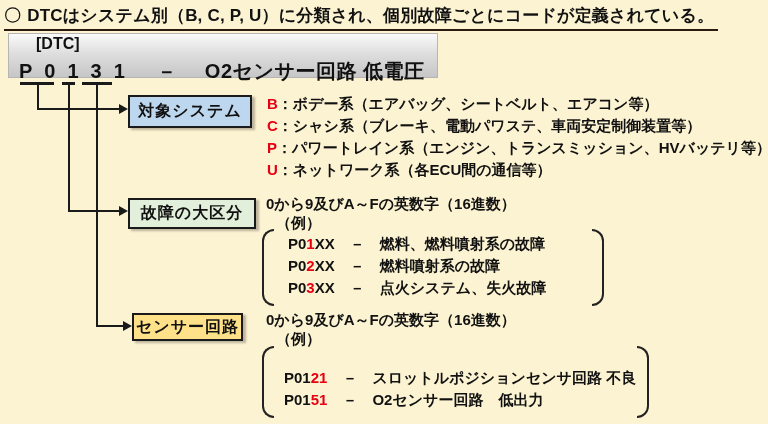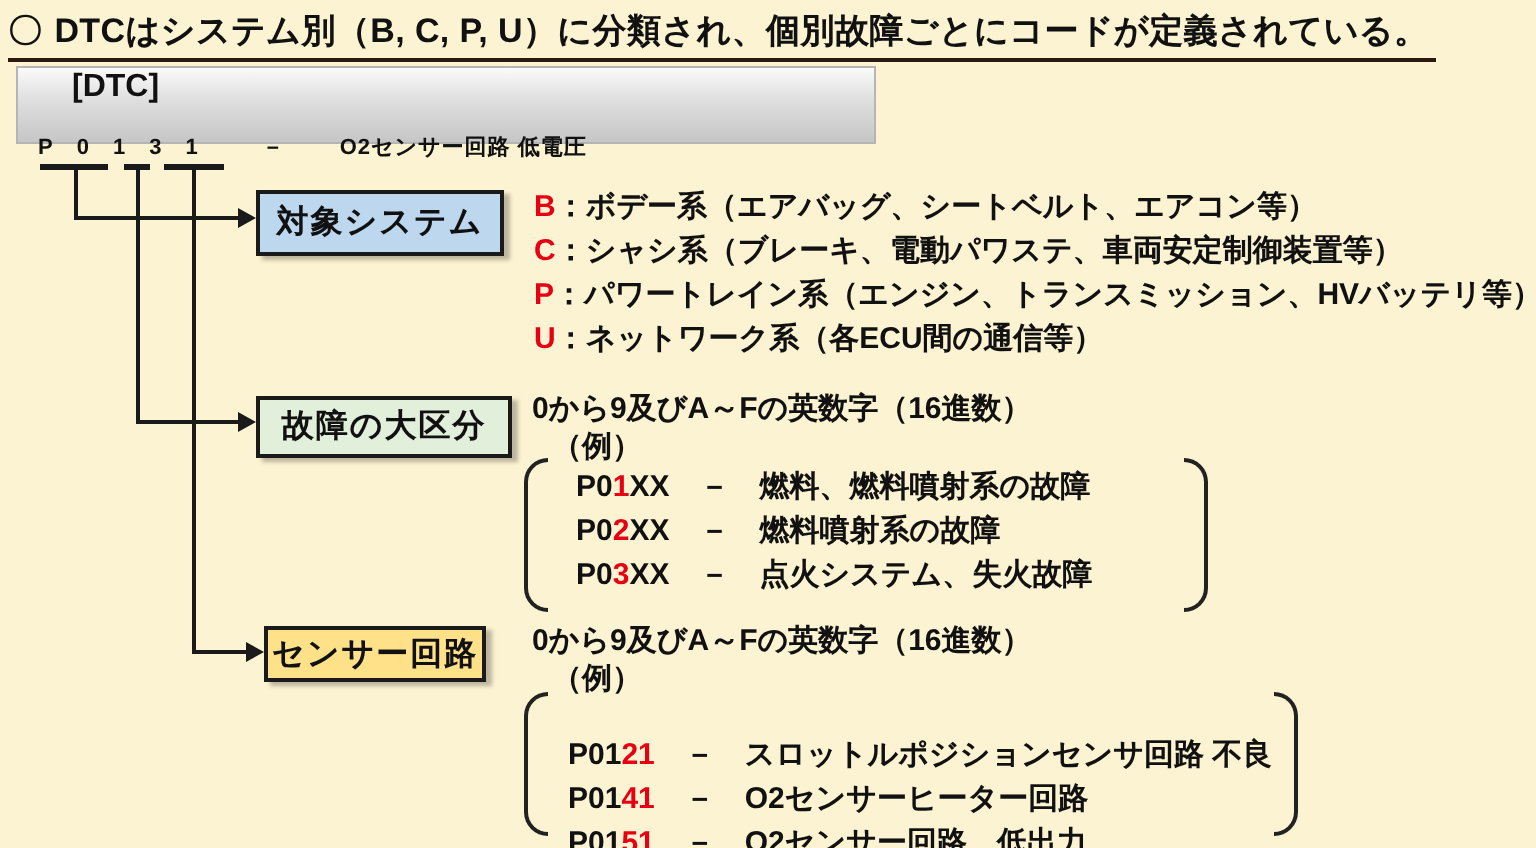--- a/index.html
+++ b/index.html
@@ -18,28 +18,28 @@
     font-weight:700;color:#111;
   }
   .title{
     position:absolute;left:4px;top:4px;
     font-size:17px;letter-spacing:.2px;
     border-bottom:2.5px solid #2a1a10;padding:0 4px 2px 0;
     white-space:nowrap;
   }
   .title .marker{margin-right:6px;}
   .dtc-box{
-    position:absolute;left:8px;top:33px;width:430px;height:39px;
+    position:absolute;left:8px;top:33px;width:430px;height:45px;
     background:linear-gradient(180deg,#fafafa 0%,#dedede 45%,#c6c6c6 100%);
     border:1px solid #b5b5b5;
   }
   .dtc-row1{display:flex;font-size:16px;margin-top:1px;}
   .dtc-col1{margin-left:27px;}
   .dtc-col2{margin-left:106px;}
-  .dtc-row2{display:flex;font-size:11px;margin-top:13px;align-items:center;}
+  .dtc-row2{display:flex;font-size:20px;margin-top:5px;align-items:center;}
   .dtc-code{margin-left:10px;letter-spacing:12px;}
   .dtc-dash{margin-left:20px;}
   .dtc-def{margin-left:28px;letter-spacing:.5px;}
   .tick{position:absolute;height:3px;background:var(--line);top:82px;}
   .vline{position:absolute;width:2px;background:var(--line);}
   .hline{position:absolute;height:2px;background:var(--line);}
   .arrow{
     position:absolute;width:0;height:0;
     border-top:5px solid transparent;border-bottom:5px solid transparent;
     border-left:9px solid var(--line);
@@ -119,17 +119,16 @@
     <div><span>P0</span><span class="red">2</span><span>XX</span><span class="code-dash">－</span><span>燃料噴射系の故障</span></div>
     <div><span>P0</span><span class="red">3</span><span>XX</span><span class="code-dash">－</span><span>点火システム、失火故障</span></div>
   </div>
 
   <div class="sec-header" style="left:266px;top:311px">0から9及びA～Fの英数字（16進数）</div>
   <div class="example-label" style="left:276px;top:330px">（例）</div>
   <div class="bracket left" style="left:262px;top:346px;height:72px"></div>
   <div class="bracket right" style="left:637px;top:346px;height:72px"></div>
   <div class="rows" style="left:284px;top:367px">
     <div><span>P01</span><span class="red">21</span><span></span><span class="code-dash">－</span><span>スロットルポジションセンサ回路 不良</span></div>
-    <div><span>P01</span><span class="red">41</span><span></span><span class="code-dash">－</span><span>O2センサーヒーター回路</span></div>
     <div><span>P01</span><span class="red">51</span><span></span><span class="code-dash">－</span><span>O2センサー回路　低出力</span></div>
   </div>
 
 </div>
 
 </body></html>

